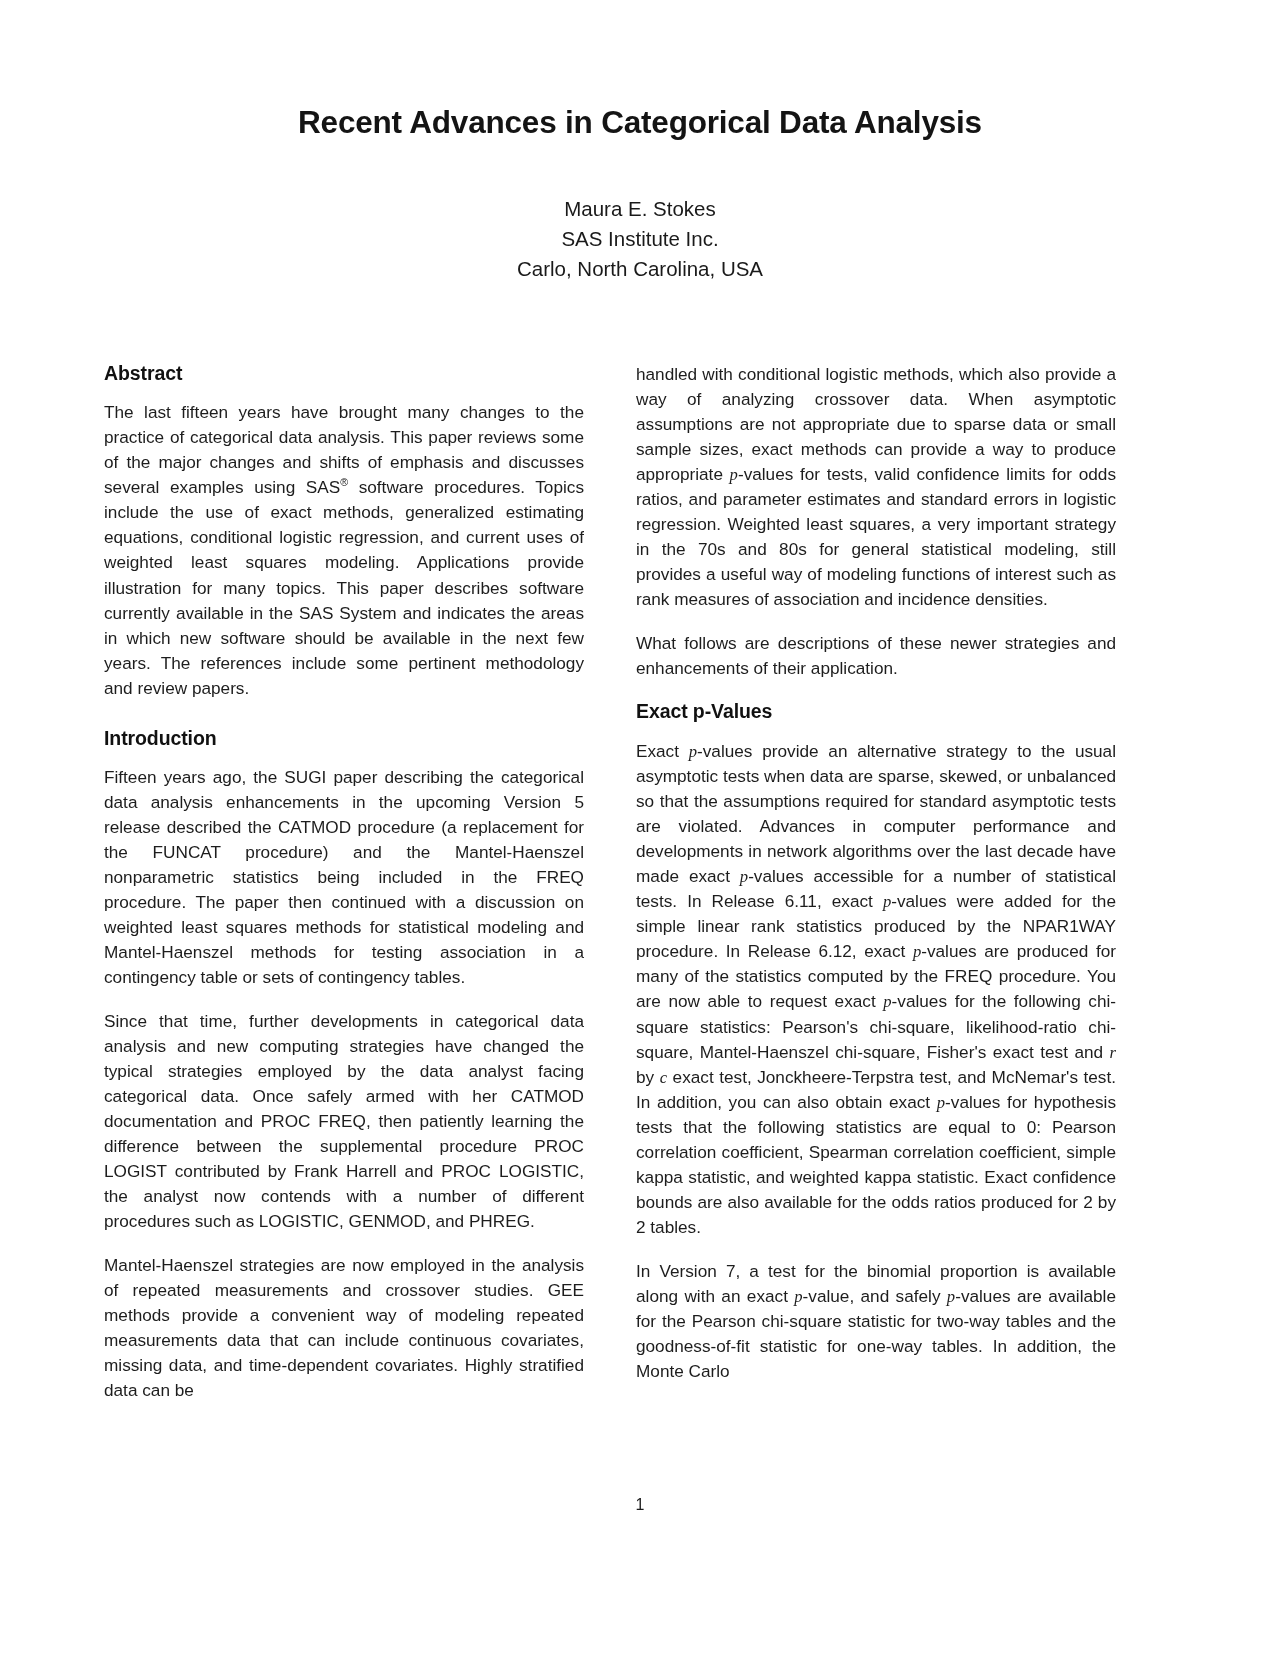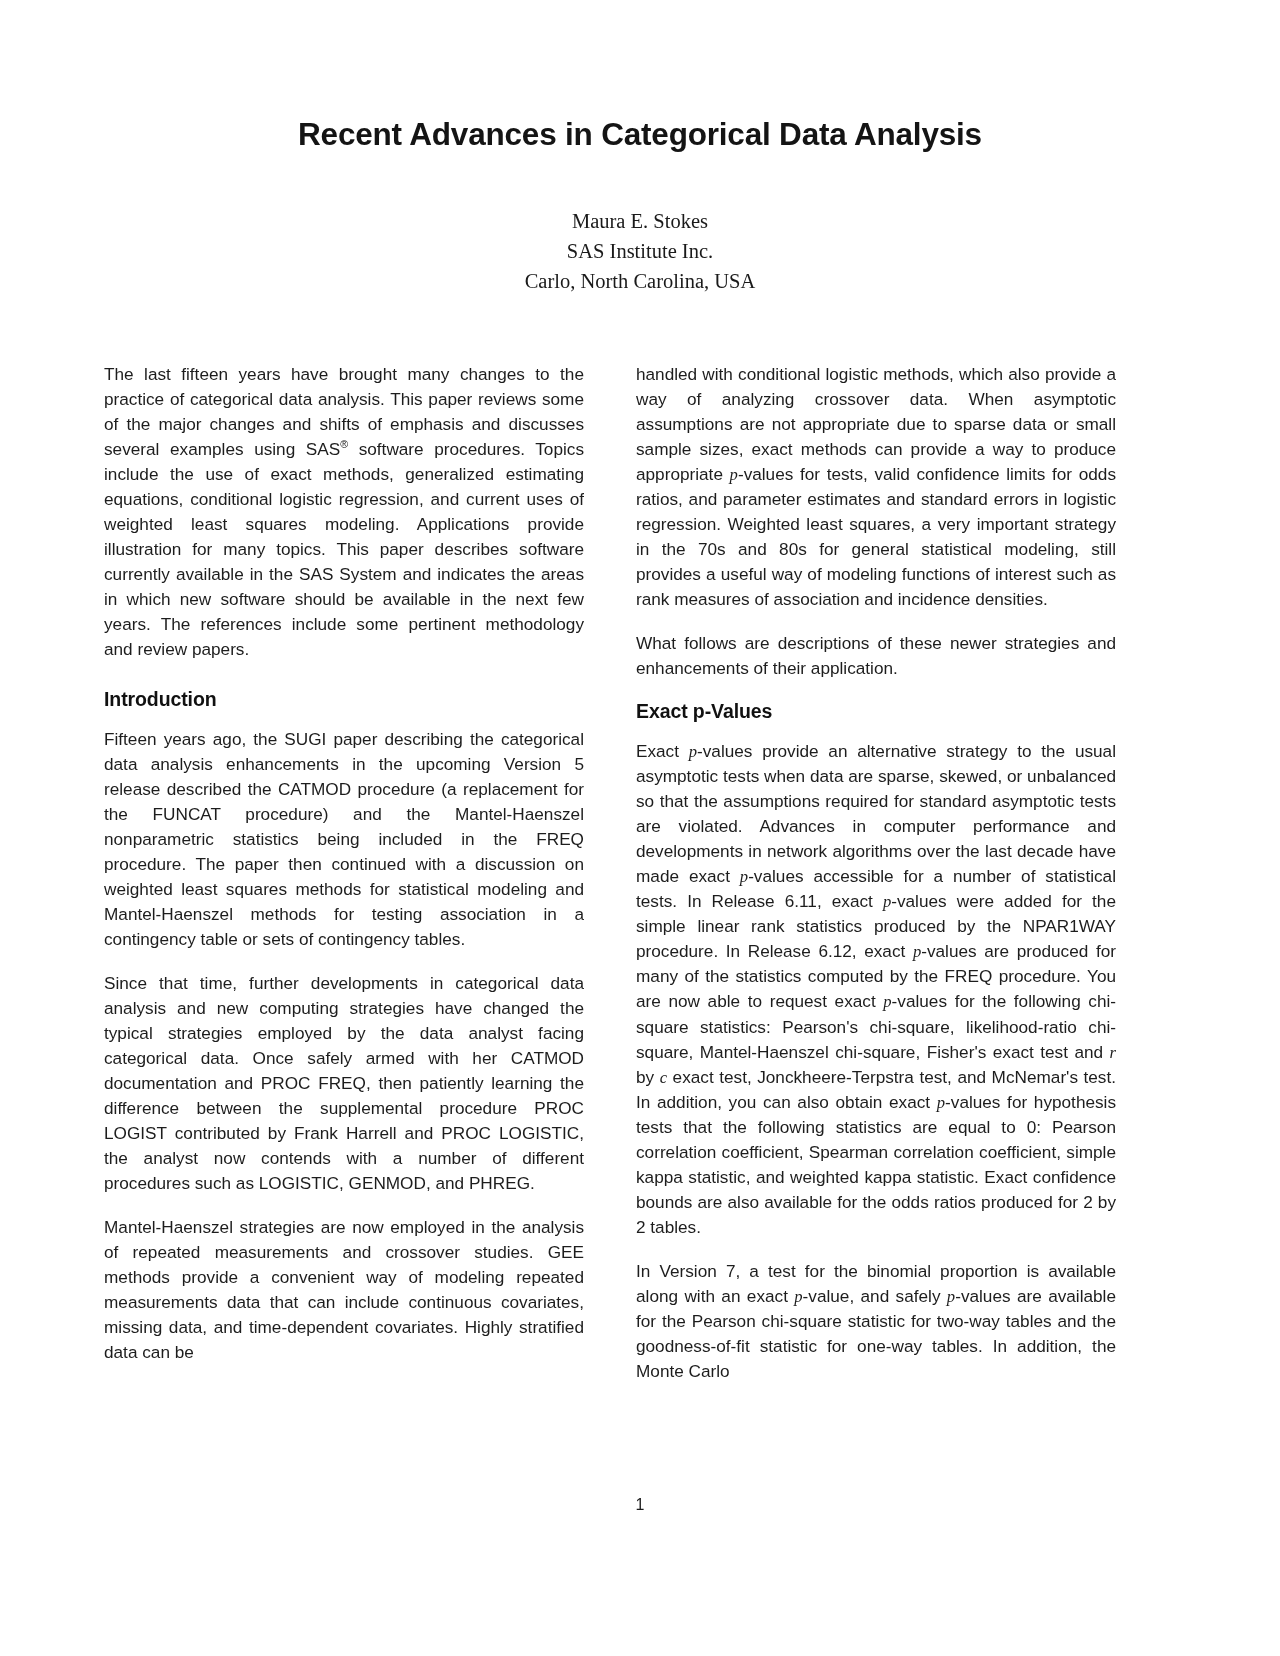--- a/index.html
+++ b/index.html
@@ -22,39 +22,38 @@
     top: 0;
     width: 1280px;
     height: 1656px;
     background: #fff;
     box-sizing: border-box;
     padding: 0;
   }
 
   
   .title-block {
-    margin: 16px;
+    margin: 4px;
     padding-top: 100px;
     text-align: center;
   }
   .paper-title {
     font-size: 31.5px;
     font-weight: bold;
     letter-spacing: -0.2px;
     line-height: 1.2;
     color: #141414;
     margin: 0;
   }
   .authors {
     margin-top: 52px;
     font-size: 20.5px;
     line-height: 1.47;
     color: #1a1a1a;
     font-weight: normal;
-    font-family: Liberation Serif, serif;
   }
   .authors div { white-space: nowrap; }
 
   
   .columns {
     position: absolute;
     left: 104px;
     top: 362px;
     width: 1012px;
     height: 1120px;
@@ -119,20 +118,21 @@
       <div>Maura E. Stokes</div>
       <div>SAS Institute Inc.</div>
       <div>Carlo, North Carolina, USA</div>
     </div>
   </div>
 
   <div class="columns">
 
     <div class="col">
 
+      <h2 class="section">Abstract</h2>
 
       <p class="body"><span>The last fifteen years have brought many changes to the practice of categorical data analysis. This paper reviews some of the major changes and shifts of emphasis and discusses several examples using SAS</span><sup class="reg">®</sup><span> software procedures. Topics include the use of exact methods, generalized estimating equations, conditional logistic regression, and current uses of weighted least squares modeling. Applications provide illustration for many topics. This paper describes software currently available in the SAS System and indicates the areas in which new software should be available in the next few years. The references include some pertinent methodology and review papers.</span></p>
 
       <h2 class="section spaced">Introduction</h2>
 
       <p class="body">Fifteen years ago, the SUGI paper describing the categorical data analysis enhancements in the upcoming Version 5 release described the CATMOD procedure (a replacement for the FUNCAT procedure) and the Mantel-Haenszel nonparametric statistics being included in the FREQ procedure. The paper then continued with a discussion on weighted least squares methods for statistical modeling and Mantel-Haenszel methods for testing association in a contingency table or sets of contingency tables.</p>
       <p class="body">Since that time, further developments in categorical data analysis and new computing strategies have changed the typical strategies employed by the data analyst facing categorical data. Once safely armed with her CATMOD documentation and PROC FREQ, then patiently learning the difference between the supplemental procedure PROC LOGIST contributed by Frank Harrell and PROC LOGISTIC, the analyst now contends with a number of different procedures such as LOGISTIC, GENMOD, and PHREG.</p>
       <p class="body">Mantel-Haenszel strategies are now employed in the analysis of repeated measurements and crossover studies. GEE methods provide a convenient way of modeling repeated measurements data that can include continuous covariates, missing data, and time-dependent covariates. Highly stratified data can be</p>
 
     </div>

